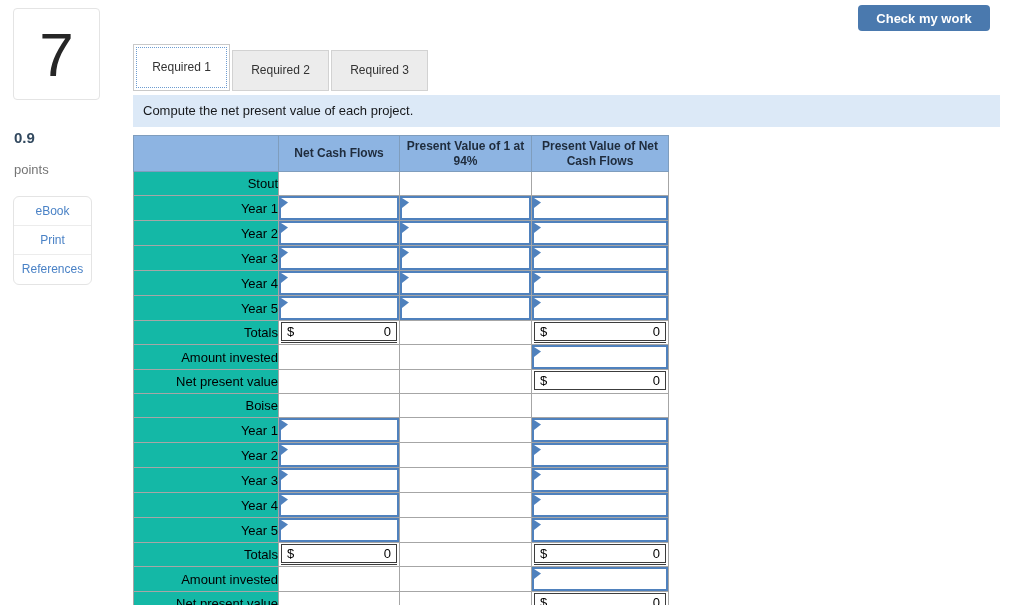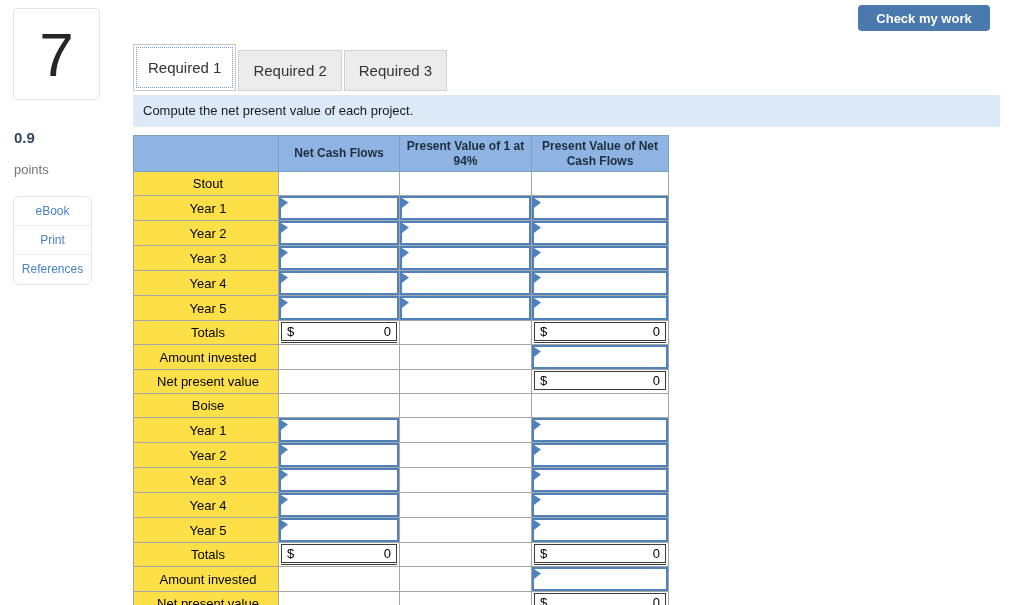--- a/index.html
+++ b/index.html
@@ -21,39 +21,39 @@
   .link-item:last-child { border-bottom:none; }
 
   
   .check-btn { position:absolute; top:5px; right:34px; width:132px; height:26px;
     background:#4a79ae; border:none; border-radius:4px; color:#fff;
     font-size:13px; font-weight:700; font-family:"Liberation Sans",sans-serif; cursor:pointer; }
 
   
   .tabs { position:absolute; left:133px; top:44px; display:flex; align-items:flex-end; }
   .tab { min-width:97px; height:41px; line-height:39px; text-align:center;
-    background:#ececec; border:1px solid #d2d2d2; font-size:15px; color:#333;
+    background:#ececec; border:1px solid #d2d2d2; font-size:12px; color:#333;
     margin-right:2px; padding:0 14px; cursor:pointer; }
   .tab.active { height:47px; line-height:45px; background:#fff; border-color:#c9c9c9;
     outline:1px dotted #6d9cd1; outline-offset:-4px; }
 
   
   .banner { position:absolute; left:133px; top:95px; width:867px; height:32px;
     background:#dce9f7; font-size:13px; color:#17191c; line-height:32px;
     padding-left:10px; }
 
   
   table.worksheet { position:absolute; left:133px; top:135px; border-collapse:collapse;
     table-layout:fixed; background:#fff; }
   .worksheet td, .worksheet th { border:1px solid #a6a6a6; height:24px; padding:0;
     font-size:13px; color:#000; overflow:hidden; }
   .worksheet thead th { background:#8db4e2; border-color:#7f9dbd; height:36px;
     font-size:12px; font-weight:700; color:#1f2c3d; text-align:center;
     padding:2px 6px; line-height:1.25; }
-  td.row-label { text-align:center; padding-left:4px; background:#fde047; }
+  td.row-label { text-align:right; padding-left:4px; background:#14b8a6; }
   td.data-cell { background:#fff; }
 
   
   td.has-input { padding:0; }
   .input-wrap { position:relative; width:100%; height:24px; }
   .input-wrap input { position:absolute; inset:0; width:100%; height:100%;
     border:2px solid #4f81bd; background:#fff; outline:none;
     font-family:"Liberation Sans",sans-serif; font-size:13px; padding:0 4px; }
   .marker { position:absolute; left:2px; top:2px; width:7px; height:10px;
     background:#4f81bd; clip-path:polygon(0 0,100% 45%,0 100%); z-index:2;

